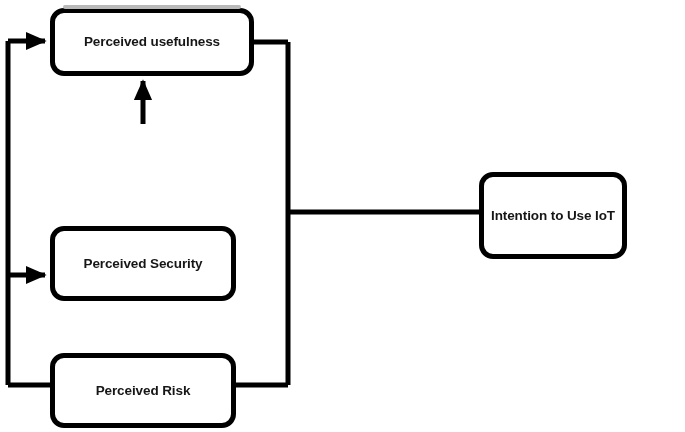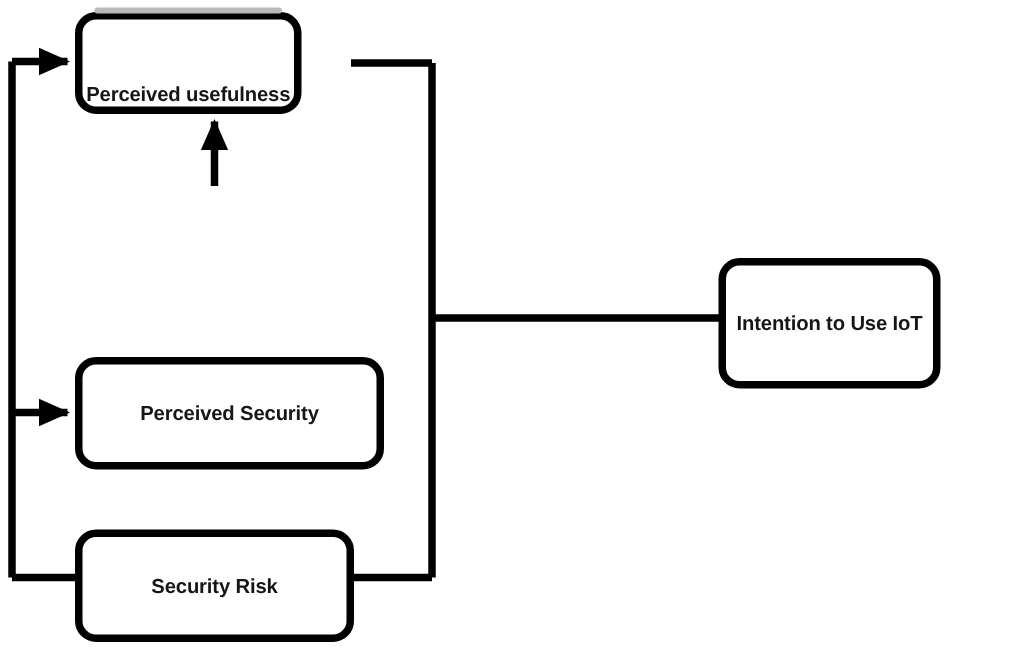--- a/index.html
+++ b/index.html
@@ -40,23 +40,23 @@
     font-weight: bold;
     font-size: 13.5px;
     letter-spacing: -0.1px;
     color: #161616;
     text-align: center;
     line-height: 1.15;
     white-space: nowrap;
     user-select: none;
   }
   
-  #node-usefulness  { left: 50px;  top: 8px;   width: 151px; height: 68px; align-items: flex-end; }
+  #node-usefulness  { left: 50px;  top: 8px;   width: 204px; height: 68px; }
   #node-ease        { left: 50px;  top: 122px; width: 186px; height: 74px; }
-  #node-security    { left: 50px;  top: 238px; width: 206px; height: 75px; }
+  #node-security    { left: 50px;  top: 226px; width: 186px; height: 75px; }
   #node-risk        { left: 50px;  top: 353px; width: 186px; height: 75px; }
   #node-intention   { left: 479px; top: 172px; width: 148px; height: 87px; }
   
   #node-usefulness::before {
     content: "";
     position: absolute;
     left: 8px;
     right: 8px;
     top: -8px;
     height: 4px;
@@ -105,20 +105,20 @@
   <div class="node" id="node-usefulness">
     <span class="node-label">Perceived usefulness</span>
   </div>
 
 
   <div class="node" id="node-security">
     <span class="node-label">Perceived Security</span>
   </div>
 
   <div class="node" id="node-risk">
-    <span class="node-label label-risk">Security Risk</span>
+    <span class="node-label label-risk">Perceived Risk</span>
   </div>
 
   <div class="node" id="node-intention">
     <span class="node-label">Intention to Use IoT</span>
   </div>
 
 </div>
 
 </body></html>

